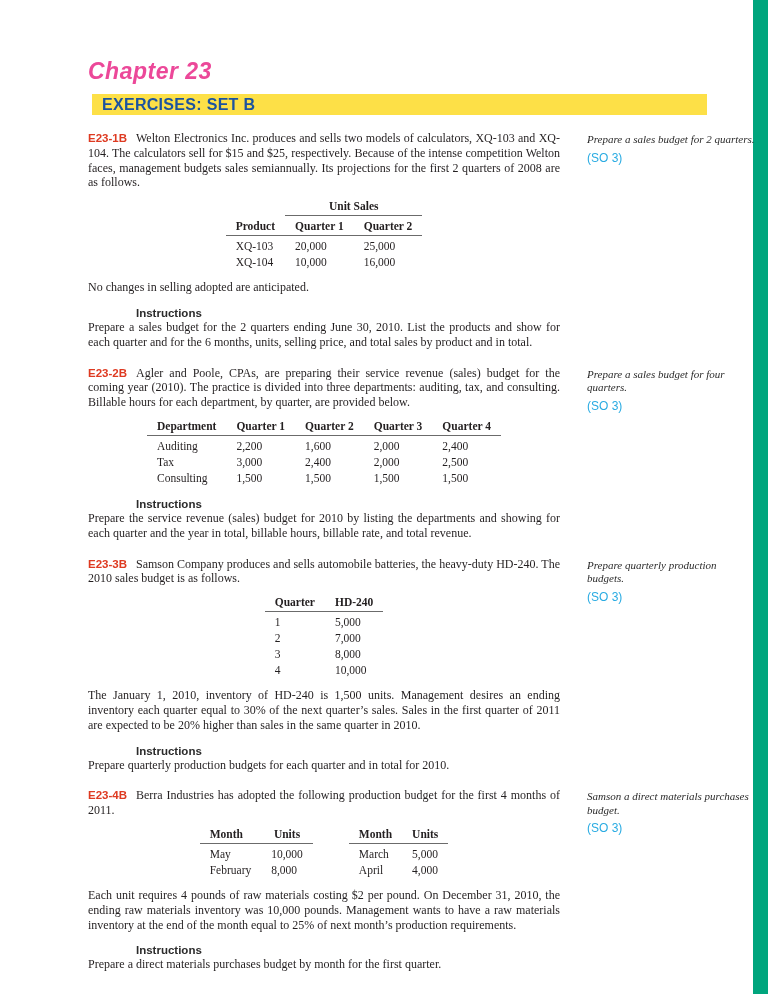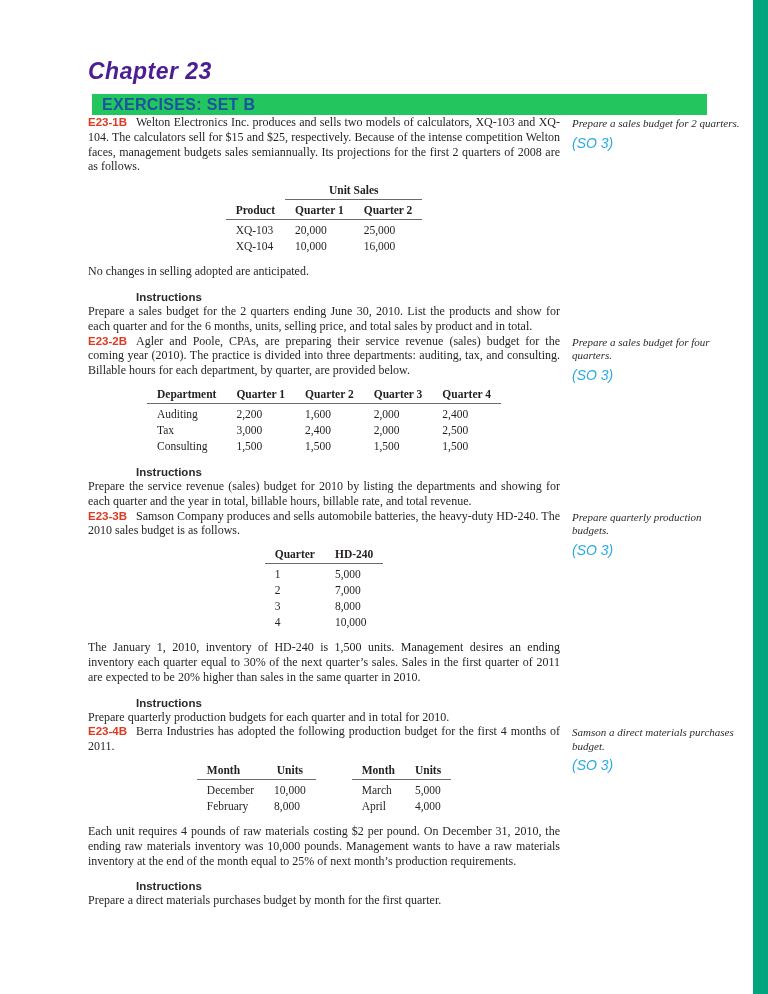--- a/index.html
+++ b/index.html
@@ -17,58 +17,58 @@
     background: #00A57D;
   }
   .content {
     position: absolute; left: 88px; top: 58px;
     width: 652px;
   }
   .chapter-title {
     font-family: "Liberation Sans", sans-serif;
     font-weight: bold; font-style: italic;
     font-size: 23px; letter-spacing: 0.5px;
-    color: #4c1d95;
+    color: #ec4899;
   }
   .section-bar {
     margin-top: 9px; margin-left: 4px;
     width: 615px; height: 21px;
-    background: #22c55e;
+    background: #fde047;
     display: flex; align-items: center;
   }
   .section-title {
     font-family: "Liberation Sans", sans-serif;
     font-weight: bold; font-size: 16px;
     color: #1C539F; padding-left: 10px; letter-spacing: 0.3px;
   }
   .exercise {
     display: grid;
     grid-template-columns: 472px 168px;
-    column-gap: 12px;
+    column-gap: 27px;
+    margin-top: 16px;
   }
   .main-col { }
   .note-col { padding-top: 2px; }
   .para {
     font-size: 12px; line-height: 14.8px;
     text-align: justify;
   }
   .ex-id {
     font-family: "Liberation Sans", sans-serif;
     font-weight: bold; font-size: 11.5px;
     color: #DE3A21; margin-right: 9px;
   }
   .margin-note {
     font-size: 11px; line-height: 13.5px;
     font-style: italic; color: #2b2b2b;
   }
   .so-label {
     font-family: "Liberation Sans", sans-serif;
-    font-size: 14px; color: #29ABE2;
+    font-size: 12px; color: #29ABE2;
     margin-top: 4px;
-    font-style: italic;
   }
   table.tbl {
     border-collapse: collapse;
     margin: 9px auto 0 auto;
     font-size: 11.5px; line-height: 15px;
   }
   table.tbl th {
     font-weight: bold; text-align: center;
     border-bottom: 1.5px solid #6b6b6b;
     padding: 0 10px 1px 10px;
@@ -230,21 +230,21 @@
       <table class="tbl">
         <tbody>
             <tr>
           <th class="left">Month</th>
           <th>Units</th>
           <th class="gap"></th>
           <th class="left">Month</th>
           <th>Units</th>
         </tr>
         <tr class="spacer">
-          <td class="left">December</td>
+          <td class="left">May</td>
           <td>10,000</td>
           <td class="gap"></td>
           <td class="left">March</td>
           <td>5,000</td>
         </tr>
         <tr>
           <td class="left">February</td>
           <td>8,000</td>
           <td class="gap"></td>
           <td class="left">April</td>

